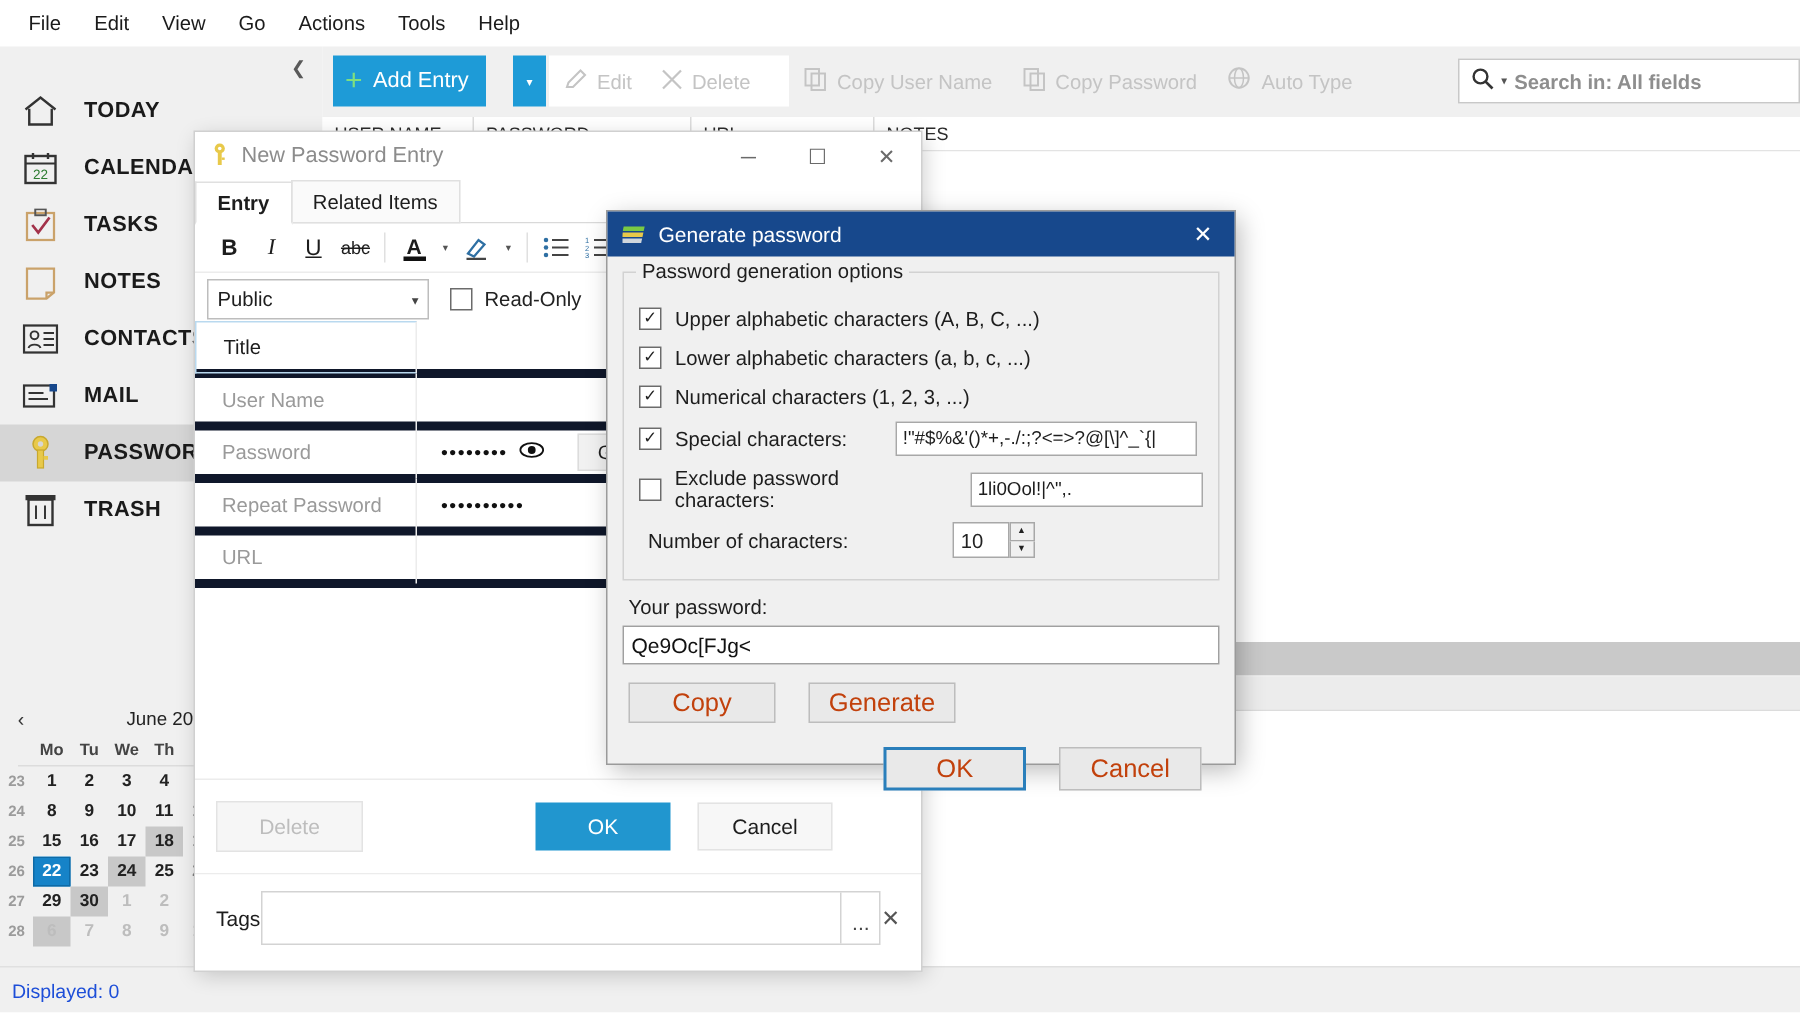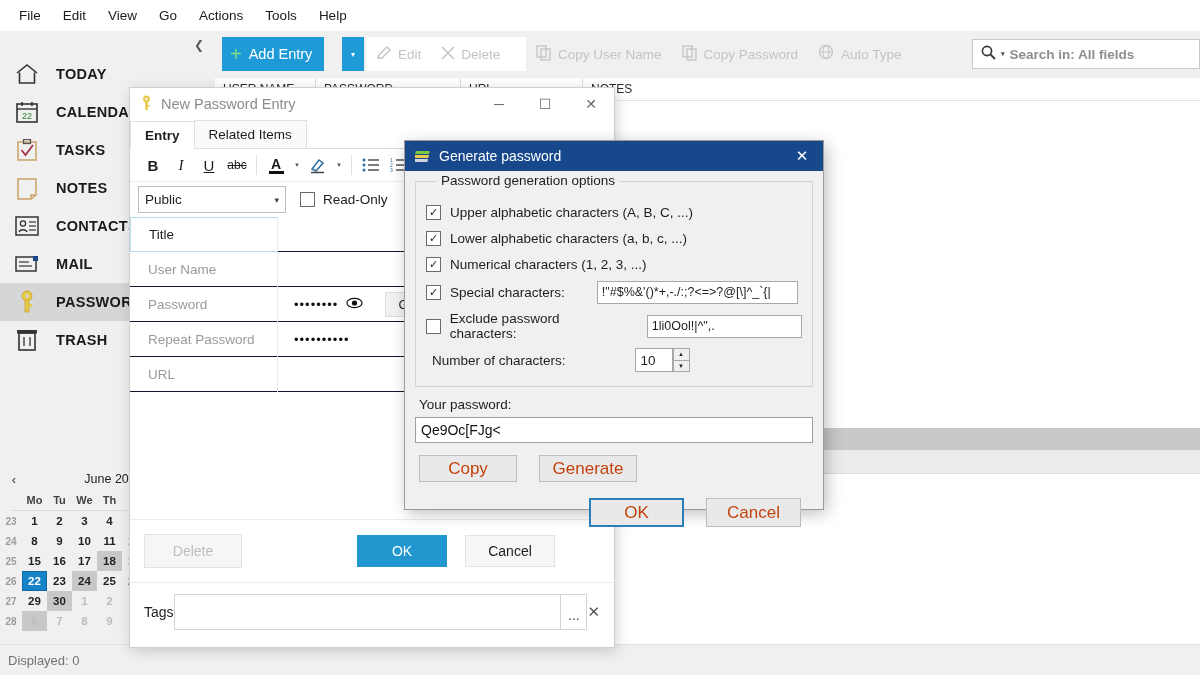--- a/index.html
+++ b/index.html
@@ -120,21 +120,21 @@
   .grid-body { position:absolute; left:215px; top:101px; width:985px; height:543px; background:#fff; }
   .grid-band1 { position:absolute; left:0; top:327px; width:985px; height:22px; background:#c9c9c9; }
   .grid-band2 { position:absolute; left:0; top:349px; width:985px; height:1px; background:#e8e8e8; }
   .grid-band3 { position:absolute; left:0; top:350px; width:985px; height:22px; background:#ececec; }
   .grid-band4 { position:absolute; left:0; top:372px; width:985px; height:1px; background:#dcdcdc; }
 
   
   .statusbar {
     position: absolute; left: 0; bottom: 0; width: 1200px; height: 31px;
     background: #f0f0f0; display: flex; align-items: center; padding-left: 8px;
-    font-size: 13px; color: #737373; border-top:1px solid #e0e0e0;
+    font-size: 13px; color: #1d4ed8; border-top:1px solid #e0e0e0;
   }
 
   
   .npe {
     position: absolute; left: 130px; top: 88px; width: 484px; height: 559px;
     background: #ffffff;
     box-shadow: 0 0 0 1px #d0d0d0, 2px 3px 14px rgba(0,0,0,.20);
   }
   .npe-title {
     height: 32px; display: flex; align-items: center; padding-left: 10px;
@@ -177,21 +177,21 @@
   }
   .sel-public .c { margin-left: auto; font-size: 9px; color: #444; }
   .chk-ro { display: flex; align-items: center; gap: 8px; font-size: 13.5px; cursor: pointer; }
   .cbox {
     width: 15px; height: 15px; border: 1px solid #6b6b6b; background: #fff;
     display: inline-flex; align-items: center; justify-content: center;
     font-size: 11px; color: #222; line-height: 1;
   }
 
   .fields { position: relative; }
-  .frow { height: 35px; display: flex; align-items: center; border-bottom: 1px solid #0f172a; }
+  .frow { height: 35px; display: flex; align-items: center; border-bottom: 6px solid #0f172a; }
   .frow .flab {
     width: 148px; padding-left: 18px; font-size: 13.5px; color: #9a9a9a;
     border-right: 1px solid #ececec; height: 35px; display: flex; align-items: center;
   }
   .frow.first .flab { color: #1d1d1d; border: 1px solid #b9d9ef; border-right-color:#ececec; height:35px;}
   .frow .fval { flex: 1; padding-left: 16px; display: flex; align-items: center; gap: 8px; height:35px;}
   .dots { letter-spacing: 1px; font-size: 13px; color: #111; }
   .eye { font-size: 13px; color: #111; cursor: pointer; }
   .btn-gen {
     margin-left: 14px; height: 25px; padding: 0 12px; background: #f1f1f1;
@@ -244,21 +244,21 @@
     position: absolute; right: 0; top: 0; width: 42px; height: 30px;
     display: flex; align-items: center; justify-content: center;
     color: #fff; font-size: 15px; cursor: pointer;
   }
   .gpd-body { padding: 10px 10px 0 10px; }
   .gbox {
     border: 1px solid #d2d2d2; padding: 18px 10px 12px 10px; position: relative;
   }
   .gbox > .legend {
     position: absolute; top: -9px; left: 8px; background: #f0f0f0; padding: 0 4px;
-    font-size: 13.5px; color: #1d1d1d; margin-left: 13px;
+    font-size: 13.5px; color: #1d1d1d;
   }
   .opt { display: flex; align-items: center; gap: 9px; height: 24px; margin-bottom: 2px; }
   .opt .otxt { font-size: 13.5px; color: #1d1d1d; }
   .tin {
     height: 23px; border: 1px solid #a8a8a8; background: #fff;
     display: flex; align-items: center; padding: 0 4px;
     font-size: 12.5px; color: #1d1d1d; overflow: hidden; white-space: nowrap;
   }
   .spin-wrap { display: flex; align-items: stretch; height: 24px; }
   .spin-val {

